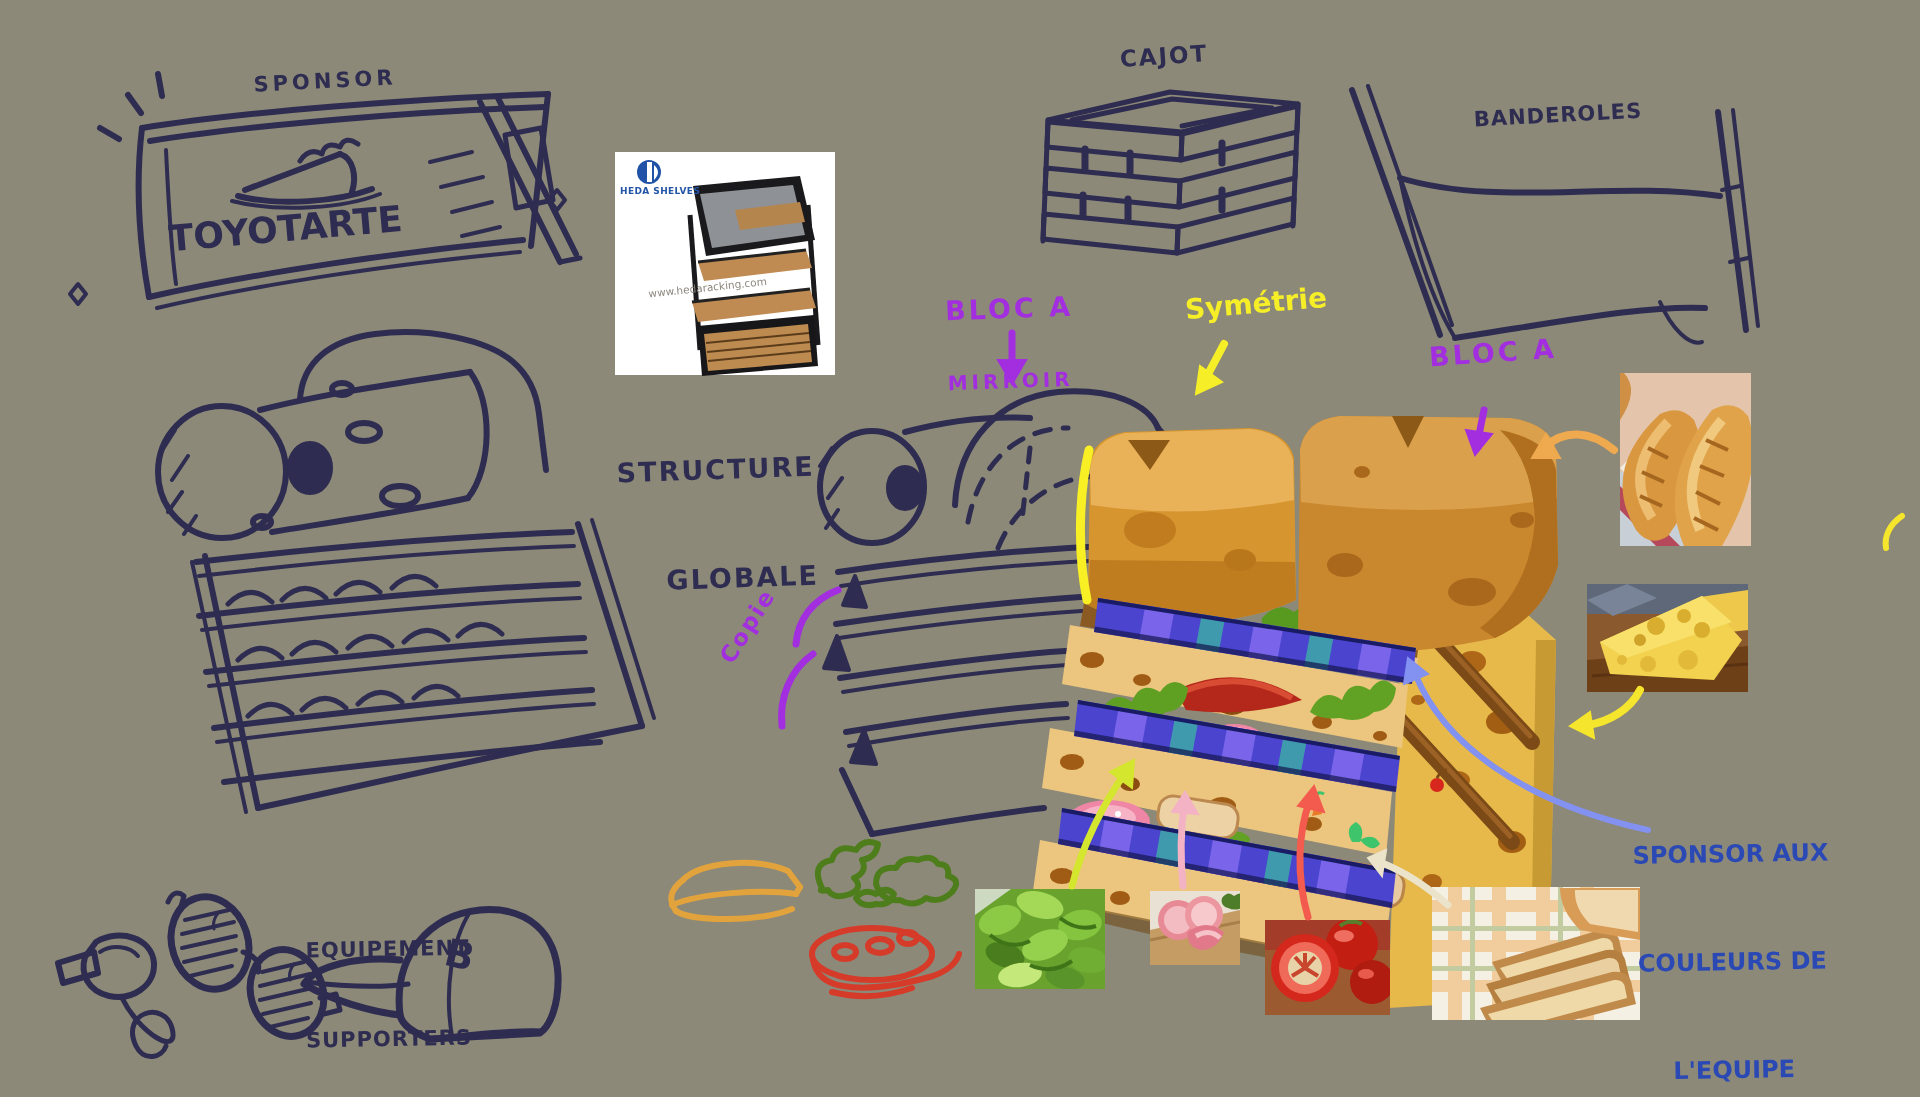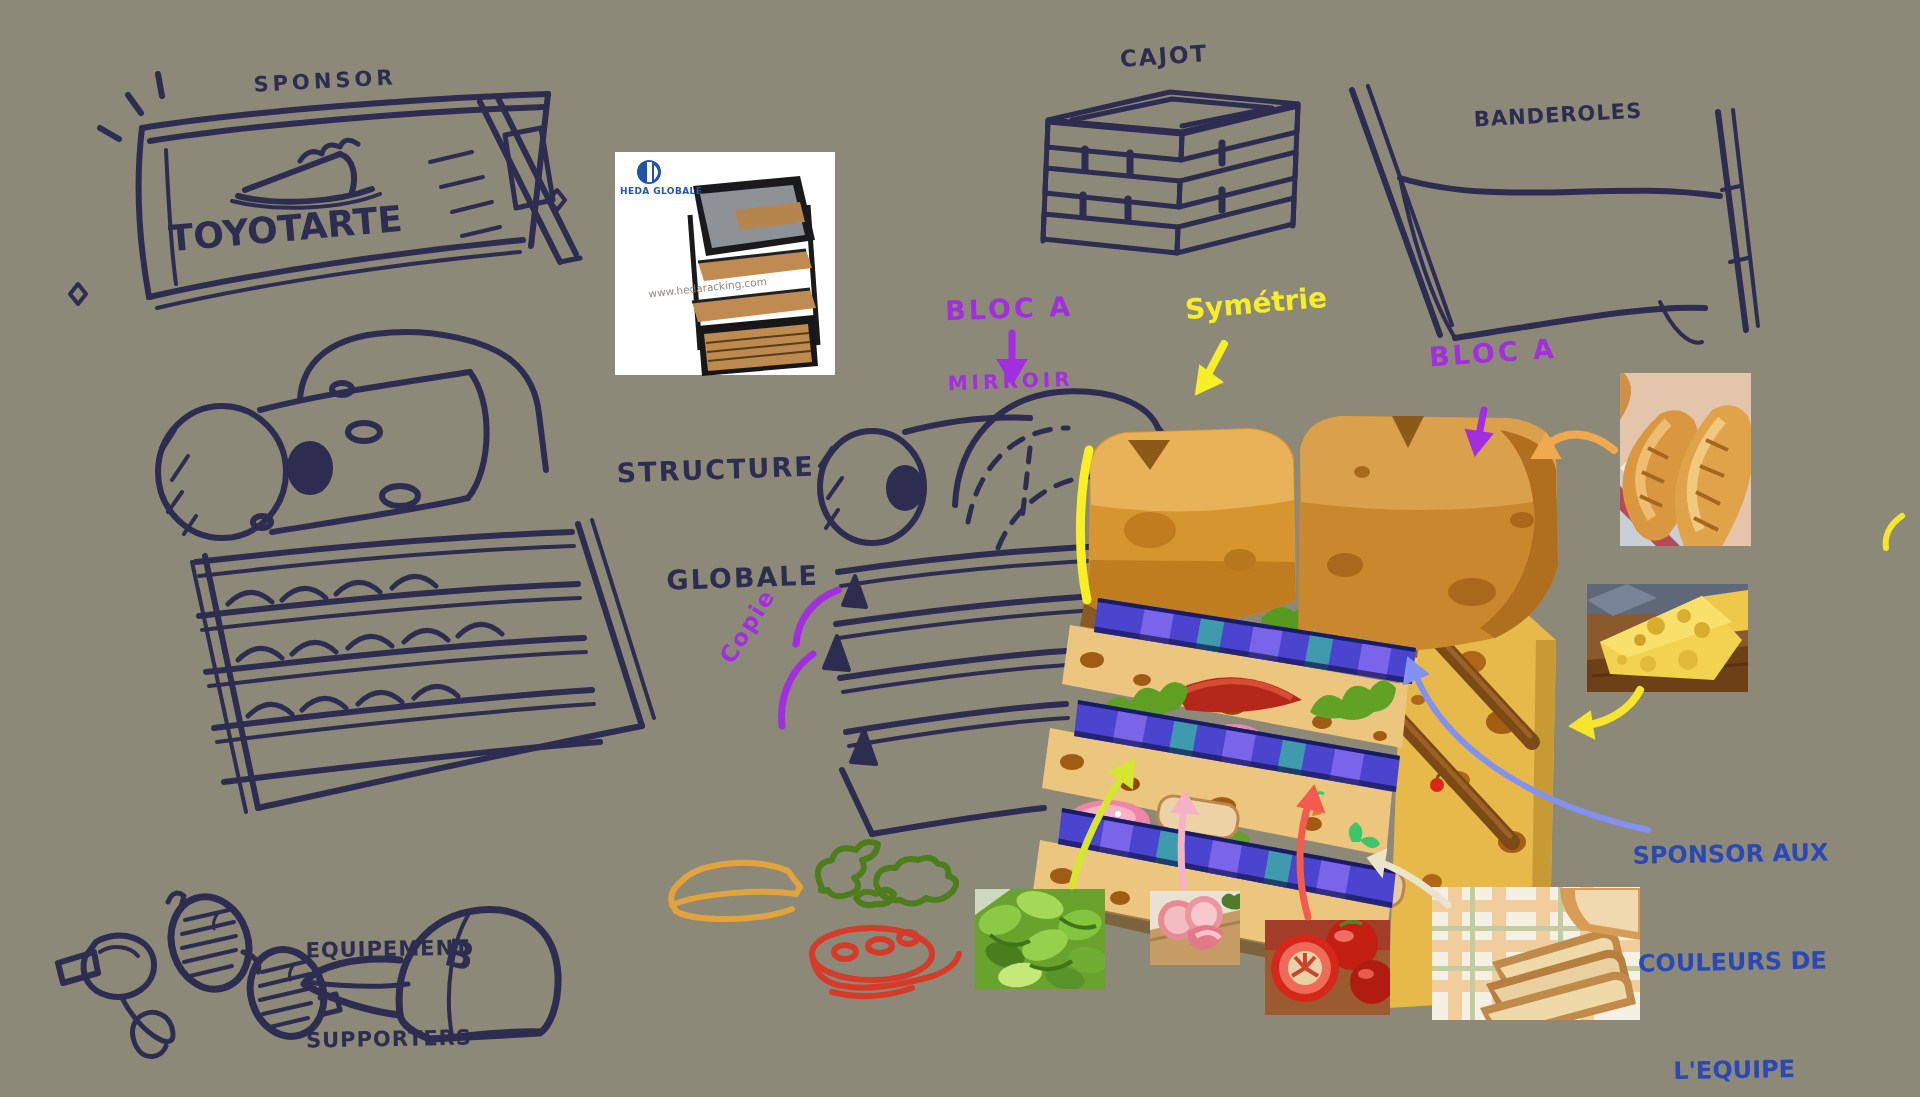--- a/index.html
+++ b/index.html
@@ -544,17 +544,17 @@
   <span style="display:block;">L'EQUIPE</span>
 </div>
 
 <div class="lbl center" style="left:295px;top:874px;width:186px;font-size:21px;line-height:30px;letter-spacing:1px;transform:rotate(-1deg);">
   <span style="display:block;">EQUIPEMENT</span>
   <span style="display:block;">SUPPORTERS</span>
 </div>
 
 <div class="lbl" style="left:445px;top:932px;font-size:38px;transform:rotate(14deg);">B</div>
 
-<div class="lbl" style="left:620px;top:186px;width:110px;font-size:9px;color:#2456a8;letter-spacing:.4px;">HEDA GLOBALE</div>
+<div class="lbl" style="left:620px;top:186px;width:110px;font-size:9px;color:#2456a8;letter-spacing:.4px;">HEDA SHELVES</div>
 
 <div class="lbl" style="left:648px;top:278px;width:180px;font-size:10.5px;color:rgba(135,130,120,.95);transform:rotate(-6deg);font-weight:normal;">www.hedaracking.com</div>
 
 </div>
 
 </body></html>

